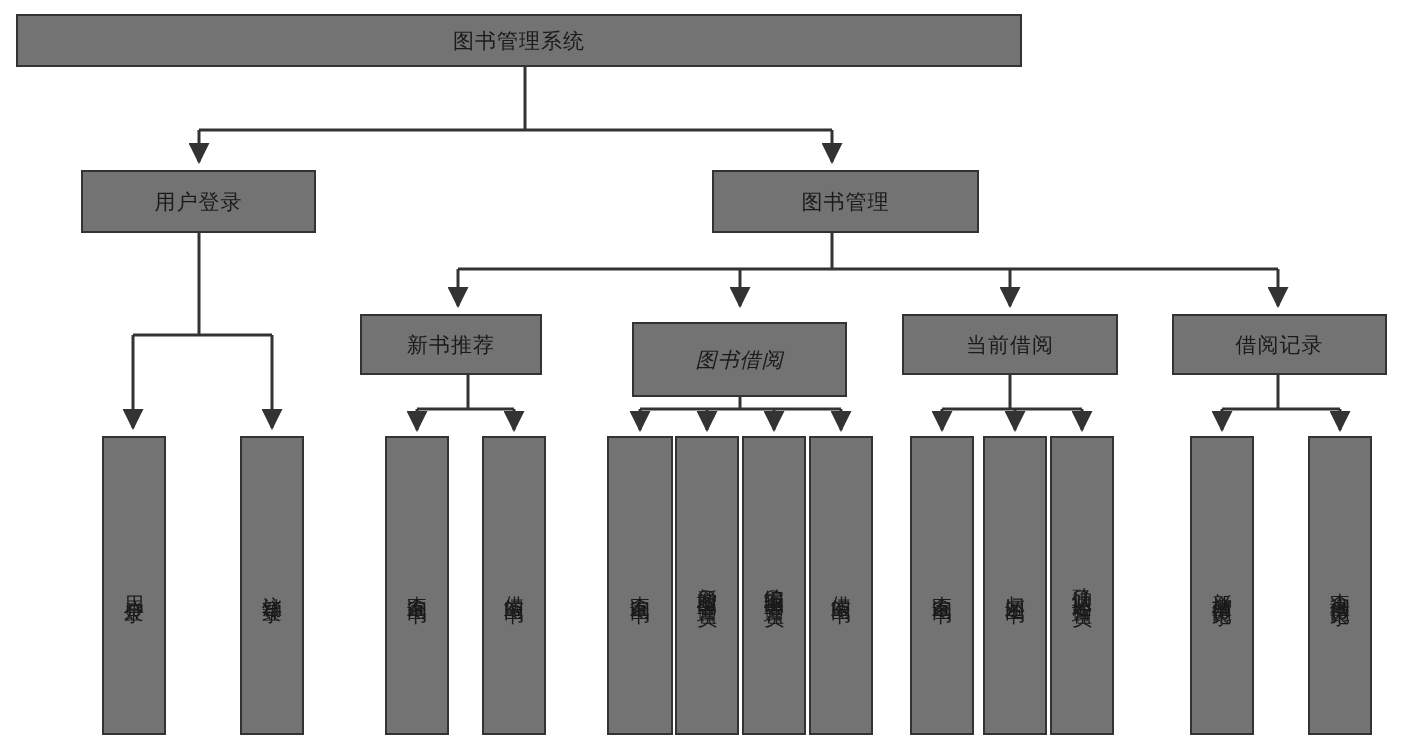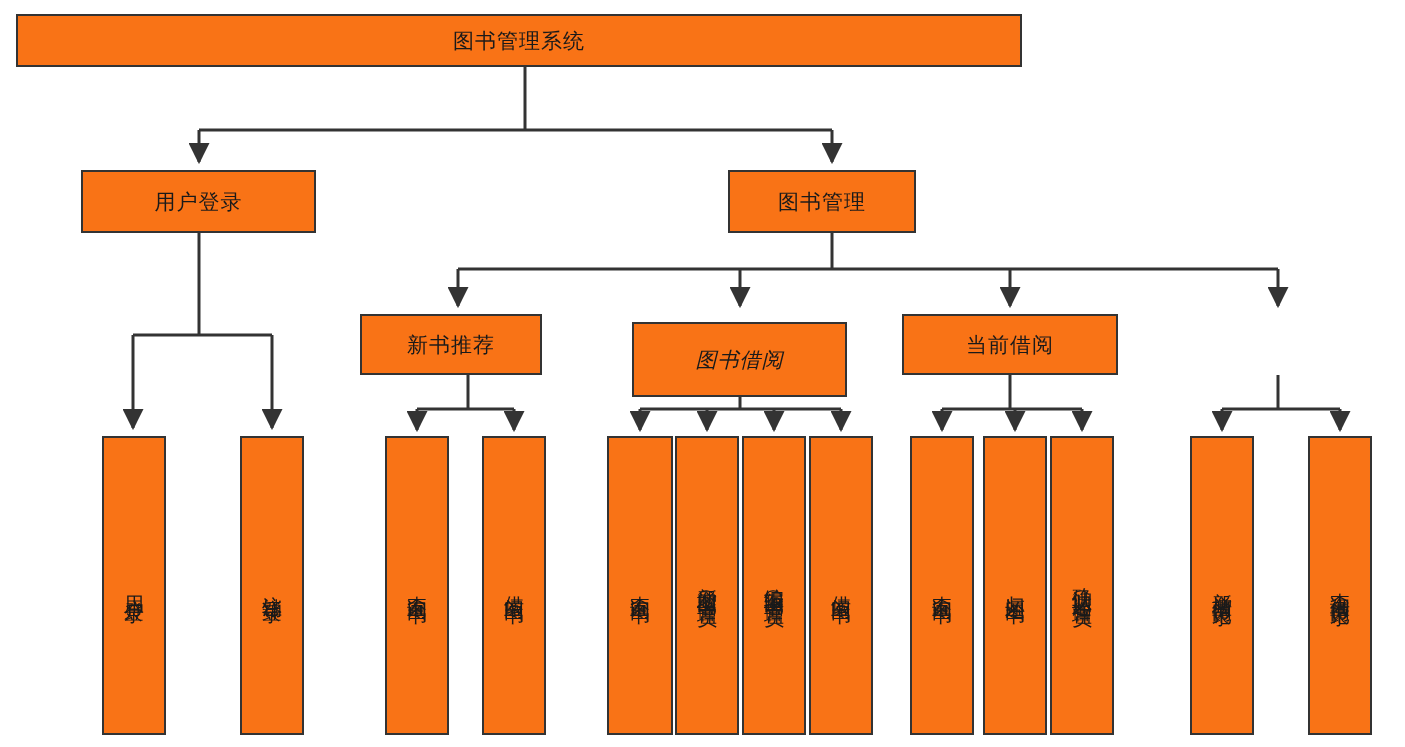--- a/index.html
+++ b/index.html
@@ -21,21 +21,21 @@
     position: absolute;
     left: 0;
     top: 0;
     width: 1405px;
     height: 747px;
     pointer-events: none;
   }
   .node {
     position: absolute;
     box-sizing: border-box;
-    background: #f97316;
+    background: #737373;
     border: 2px solid #333333;
     display: flex;
     align-items: center;
     justify-content: center;
     color: #1a1a1a;
   }
   .node.horizontal {
     font-size: 21px;
     letter-spacing: 1px;
     line-height: 1.2;
@@ -125,32 +125,35 @@
     </g>
   </svg>
 
   <div class="node horizontal" style="left:16px; top:14px; width:1006px; height:53px;">
     <span class="label">图书管理系统</span>
   </div>
 
   <div class="node horizontal" style="left:81px; top:170px; width:235px; height:63px;">
     <span class="label">用户登录</span>
   </div>
-  <div class="node horizontal" style="left:712px; top:170px; width:188px; height:63px;margin-left:16px;">
+  <div class="node horizontal" style="left:712px; top:170px; width:267px; height:63px;">
     <span class="label">图书管理</span>
   </div>
 
   <div class="node horizontal" style="left:360px; top:314px; width:182px; height:61px;">
     <span class="label">新书推荐</span>
   </div>
   <div class="node horizontal" style="left:632px; top:322px; width:215px; height:75px;font-style:italic;">
     <span class="label">图书借阅</span>
   </div>
   <div class="node horizontal" style="left:902px; top:314px; width:216px; height:61px;align-items:center;">
     <span class="label">当前借阅</span>
+  </div>
+  <div class="node horizontal" style="left:1172px; top:314px; width:215px; height:61px;">
+    <span class="label">借阅记录</span>
   </div>
 
   <div class="node vertical" style="left:102px; top:436px; width:64px; height:299px;">
     <span class="label">用户登录</span>
   </div>
   <div class="node vertical" style="left:240px; top:436px; width:64px; height:299px;">
     <span class="label">注销登录</span>
   </div>
 
   <div class="node vertical" style="left:385px; top:436px; width:64px; height:299px;">

